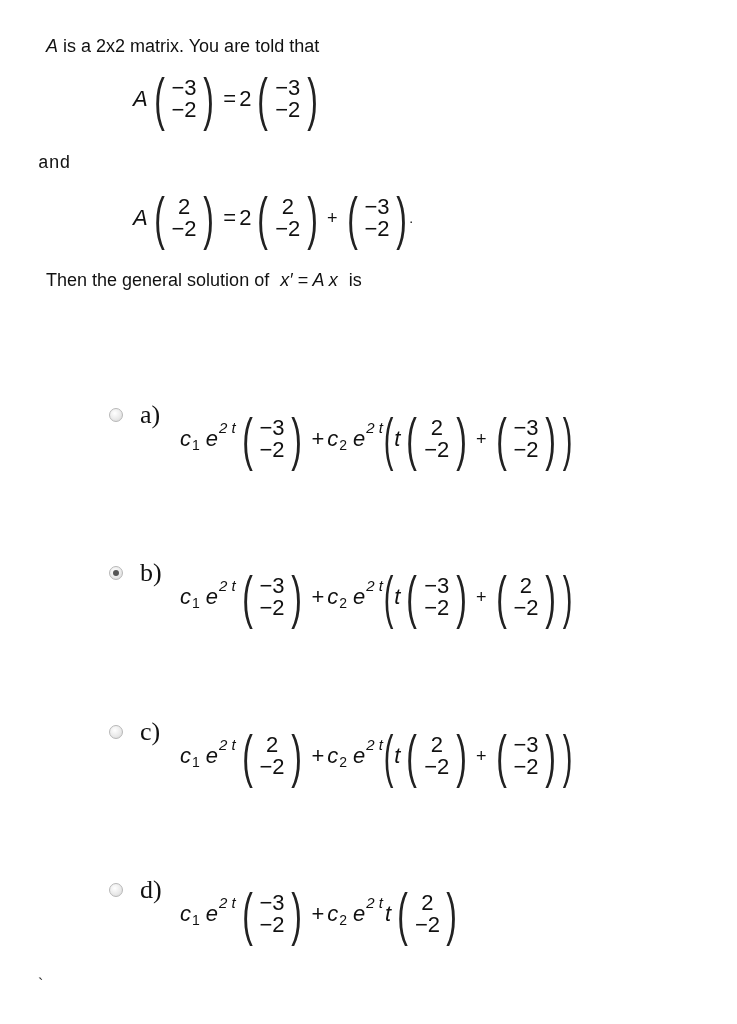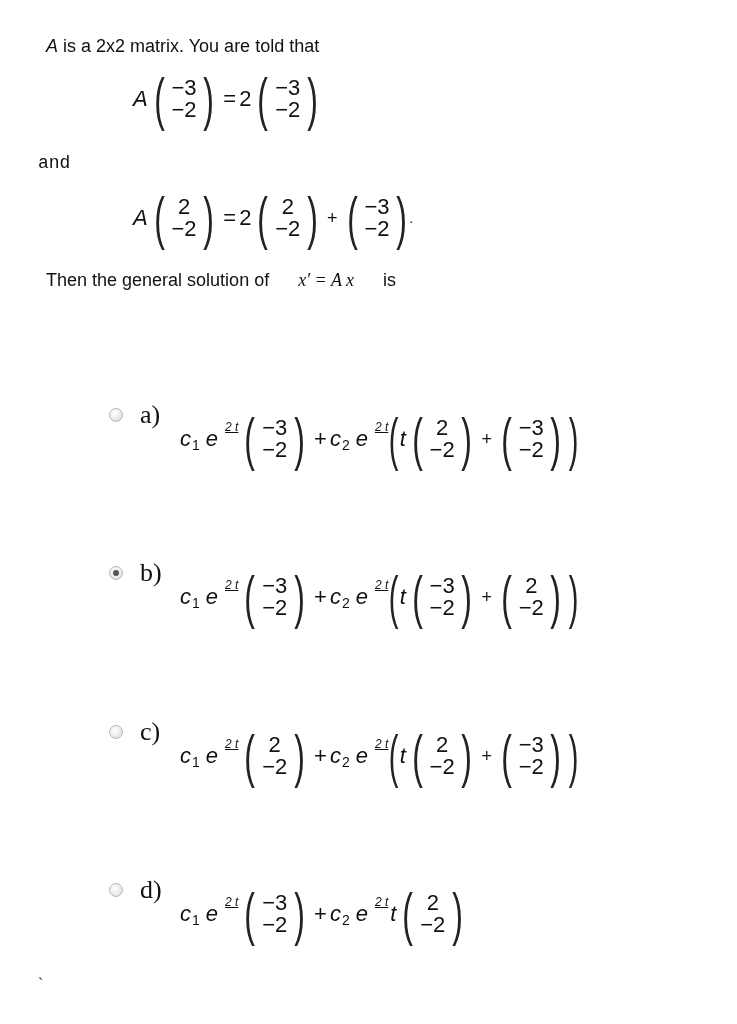--- a/index.html
+++ b/index.html
@@ -8,21 +8,21 @@
   .abs { position:absolute; }
   .prompt { font-size:18px; line-height:26px; }
   .prompt i { font-style:italic; }
   .eq { display:flex; align-items:center; font-size:22px; }
   .mi { font-style:italic; }
   .vec { display:inline-flex; align-items:center; position:relative; margin:0 2px; }
   .paren { font-size:58px; font-weight:100; line-height:58px; transform:scaleX(0.55); display:inline-block; color:#222; }
   .cells { display:flex; flex-direction:column; align-items:flex-end; font-size:22px; line-height:22px; min-width:28px; padding:0 1px; }
   .cells span { display:block; text-align:center; width:100%; }
   .op { font-size:22px; margin:0 3px; }
-  .sup { font-size:12px; position:relative; top:-12px; font-style:italic; margin-left:7px;text-decoration:underline; }
+  .sup { font-size:15px; position:relative; top:-12px; font-style:italic; margin-left:1px; }
   .sub { font-size:14px; position:relative; top:6px; margin-left:1px; }
   .radio { width:14px; height:14px; border-radius:50%; border:1px solid #b8b8b8;
            background:radial-gradient(circle at 40% 35%, #ffffff 0%, #e8e8e8 60%, #d0d0d0 100%);
            box-sizing:border-box; display:flex; align-items:center; justify-content:center; }
   .radio .dot { width:6px; height:6px; border-radius:50%; background:#555; }
   .optlabel { font-family:"Liberation Serif", serif; font-size:26px; line-height:28px; }
   .ans { display:flex; align-items:center; font-size:22px; }
   .ans .c { font-style:italic; }
   .ans .e { font-style:italic; }
   .bigp { font-size:58px; font-weight:100; line-height:58px; display:inline-block; transform:scaleX(0.5); color:#222; margin:0 -4px; }
@@ -87,21 +87,21 @@
         <span>−3</span>
         <span>−2</span>
       </span>
     <span class="paren">)</span>
   </span>
   <span style="font-size:14px; margin-left:-4px;">.</span>
 </div>
 
 <div class="abs prompt" style="left:46px; top:267px;">
   <span>Then the general solution of</span>
-  <i style="margin:0 24px;font-family:Liberation Serif, serif;">x′ = A x</i>
+  <i style="margin:0 6px;">x′ = A x</i>
   <span>is</span>
 </div>
 
 <div class="abs" style="left:109px; top:408px;">
   <div class="radio"></div>
 </div>
 <div class="abs optlabel" style="left:140px; top:401px;">a)</div>
 <div class="abs ans" style="left:180px; top:410px;">
   <span class="c">c</span>
     <span class="sub">1</span>

